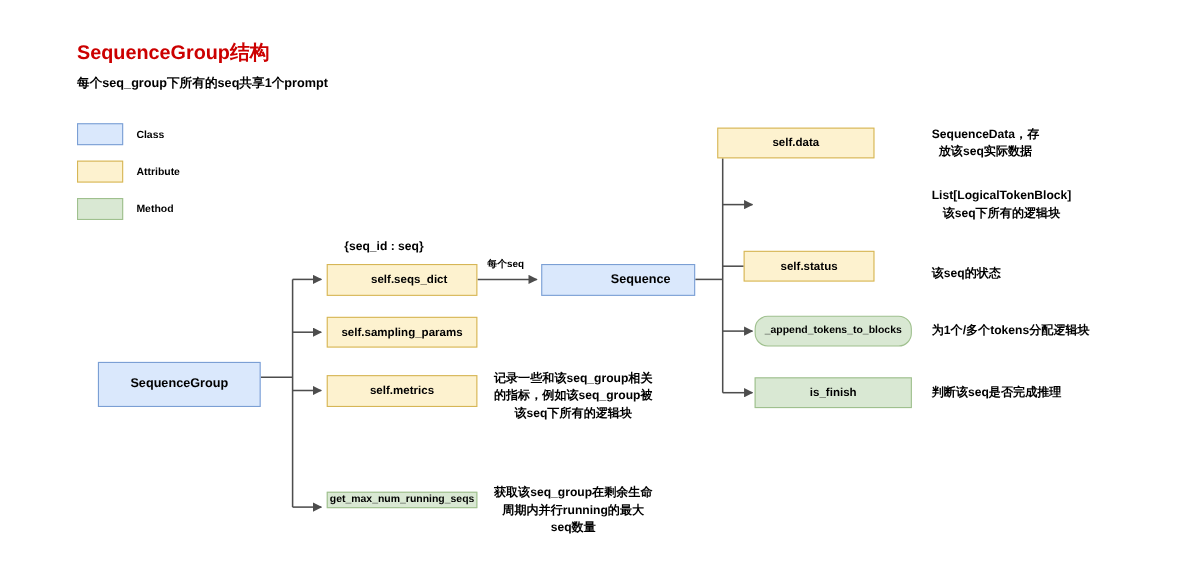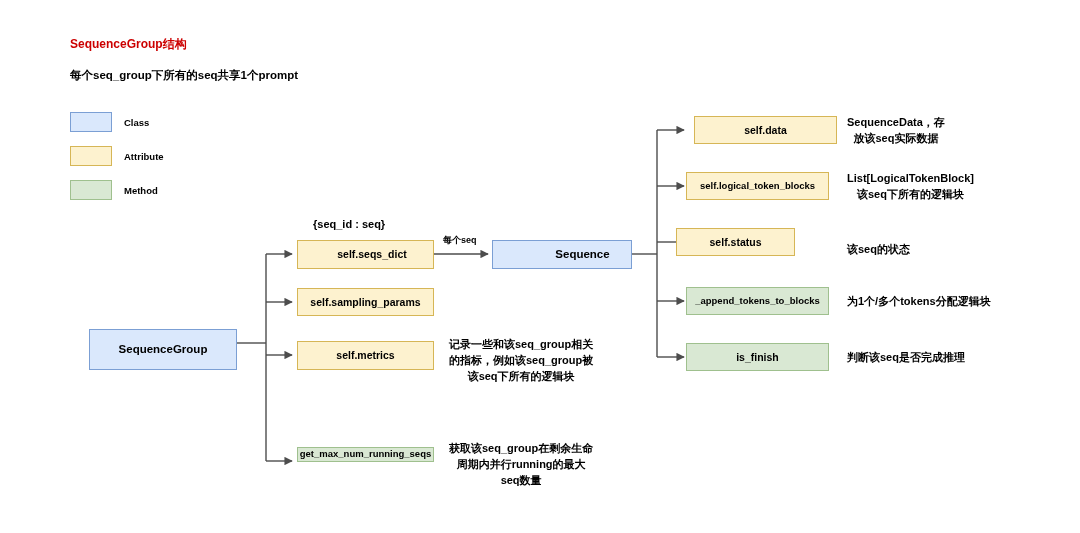--- a/index.html
+++ b/index.html
@@ -26,21 +26,21 @@
     left: 0; top: 0;
     width: 1080px;
     height: 533px;
     pointer-events: none;
   }
 
   
   .title {
     position: absolute;
     left: 70px; top: 36px;
-    font-size: 12px;
+    font-size: 18px;
     font-weight: bold;
     color: #cc0000;
     letter-spacing: 0px;
     white-space: nowrap;
   }
   .subtitle {
     position: absolute;
     left: 70px; top: 68px;
     font-size: 11.5px;
     font-weight: bold;
@@ -163,30 +163,29 @@
 该seq下所有的逻辑块</div>
 
   <div class="node meth" style="left:297px; top:447px; width:137px; height:15px; font-size:9.5px;">get_max_num_running_seqs</div>
   <div class="annotation" style="left:449px; top:441px;">获取该seq_group在剩余生命
 周期内并行running的最大
 seq数量</div>
 
   <div class="edge-label" style="left:443px; top:234px;">每个seq</div>
   <div class="node cls" style="left:492px; top:240px; width:140px; height:29px;padding-left:41px;">Sequence</div>
 
-  <div class="node attr" style="left:694px; top:116px; width:143px; height:28px;">self.data</div>
+  <div class="node attr" style="left:652px; top:116px; width:143px; height:28px;">self.data</div>
   <div class="annotation" style="left:847px; top:115px;">SequenceData，存
 放该seq实际数据</div>
 
-  <div class="node attr" style="left:686px; top:172px; width:143px; height:28px; font-size:9.5px;">self.logical_token_blocks</div>
   <div class="annotation" style="left:847px; top:171px;">List[LogicalTokenBlock]
 该seq下所有的逻辑块</div>
 
   <div class="node attr" style="left:676px; top:228px; width:119px; height:28px;">self.status</div>
   <div class="annotation" style="left:847px; top:242px;">该seq的状态</div>
 
-  <div class="node meth" style="left:686px; top:287px; width:143px; height:28px; font-size:9.5px;">_append_tokens_to_blocks</div>
+  <div class="node meth" style="left:686px; top:287px; width:143px; height:28px; font-size:9.5px;border-radius:12px;">_append_tokens_to_blocks</div>
   <div class="annotation" style="left:847px; top:294px;">为1个/多个tokens分配逻辑块</div>
 
   <div class="node meth" style="left:686px; top:343px; width:143px; height:28px;">is_finish</div>
   <div class="annotation" style="left:847px; top:350px;">判断该seq是否完成推理</div>
 
 </div>
 
 </body></html>

